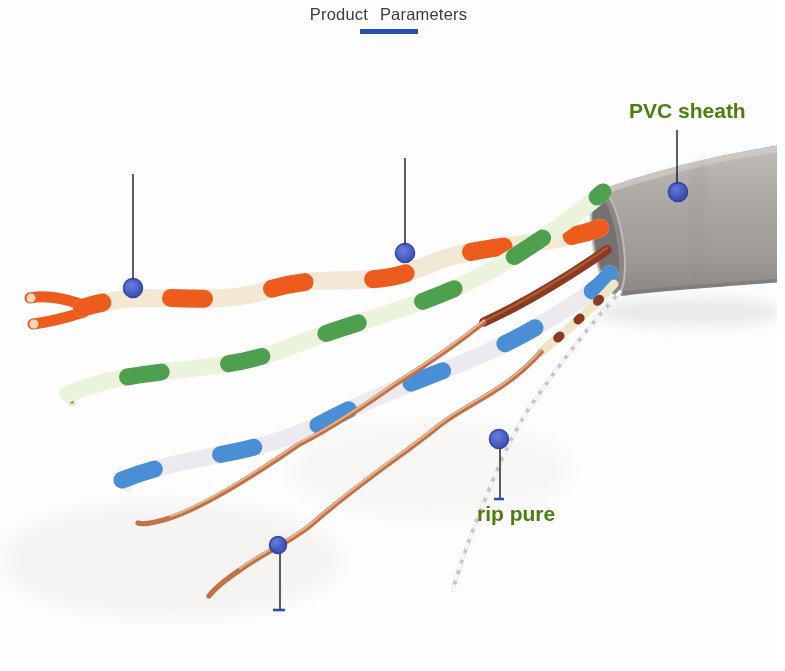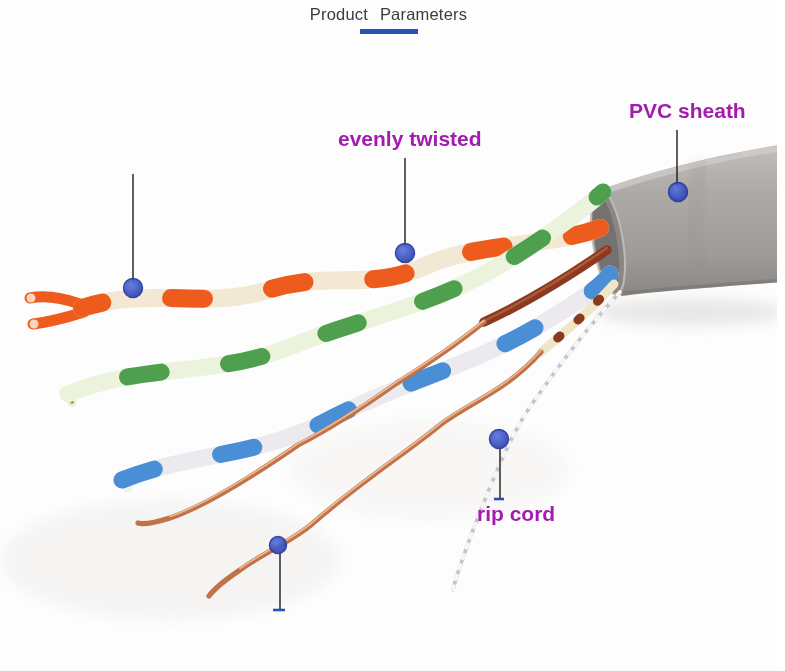--- a/index.html
+++ b/index.html
@@ -11,21 +11,21 @@
   .page-title{
     position:absolute;top:5px;left:0;width:100%;
     text-align:center;font-size:16.5px;font-weight:400;color:#3c3c3c;
     word-spacing:7px;letter-spacing:.2px;
   }
   .title-underline{
     position:absolute;top:29px;left:50%;transform:translateX(-50%);
     width:58px;height:5px;background:#2b50b4;
   }
   .cable-svg{position:absolute;left:0;top:0;}
-  .lbl{position:absolute;font-weight:700;font-size:21px;color:#a21caf;white-space:nowrap;}
+  .lbl{position:absolute;font-weight:700;font-size:21px;color:#4d7c0f;white-space:nowrap;}
   .lbl-hdpe{left:64px;top:146px;font-size:18.5px;word-spacing:6px;}
   .lbl-twisted{left:338px;top:127px;}
   .lbl-pvc{left:629px;top:99px;}
   .lbl-rip{left:477px;top:502px;}
   .lbl-copper{left:170px;top:617px;}
 </style>
 </head>
 <body>
 
 <div class="stage">
@@ -122,17 +122,16 @@
     </g>
     <g stroke="#27379b" stroke-width="1.5" opacity="0.92">
       <circle cx="133" cy="288" r="9.5" fill="url(#dotGrad)"></circle>
       <circle cx="405" cy="253" r="9.5" fill="url(#dotGrad)"></circle>
       <circle cx="678" cy="192" r="9.5" fill="url(#dotGrad)"></circle>
       <circle cx="499" cy="439" r="9.5" fill="url(#dotGrad)"></circle>
       <circle cx="278" cy="545" r="8.5" fill="url(#dotGrad)"></circle>
     </g>
   </svg>
 
-  <div class="lbl lbl-twisted">evenly twisted</div>
   <div class="lbl lbl-pvc">PVC sheath</div>
-  <div class="lbl lbl-rip">rip cord</div>
+  <div class="lbl lbl-rip">rip pure</div>
 
 </div>
 
 </body></html>

